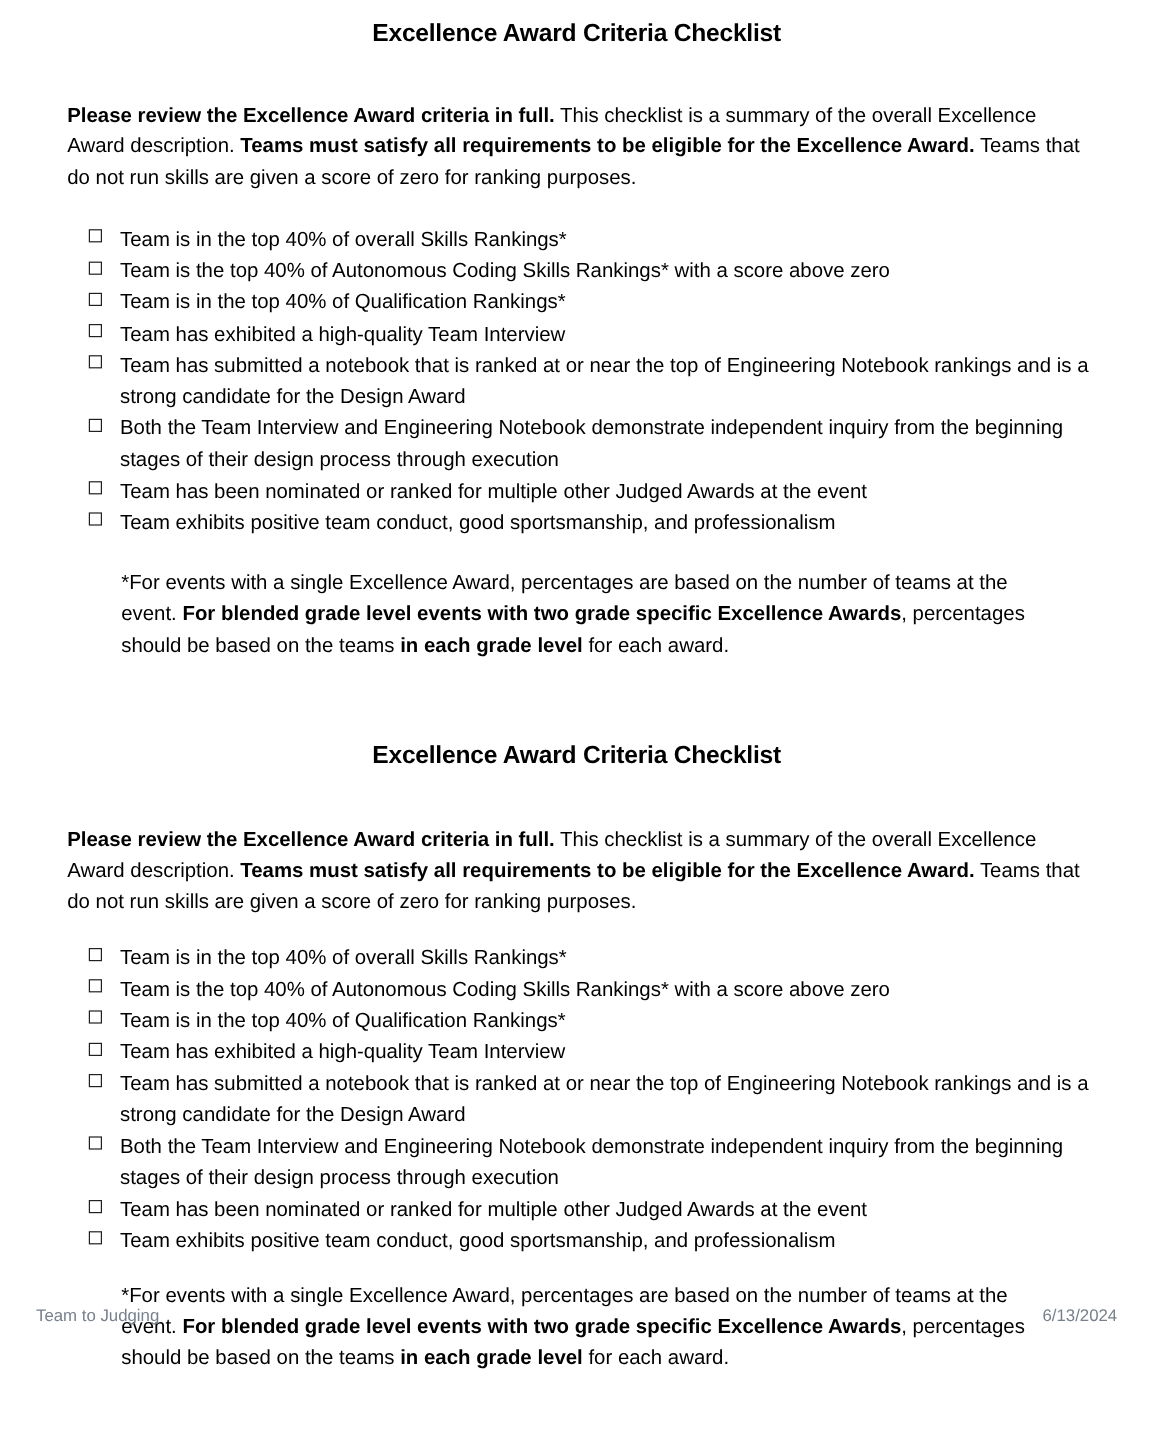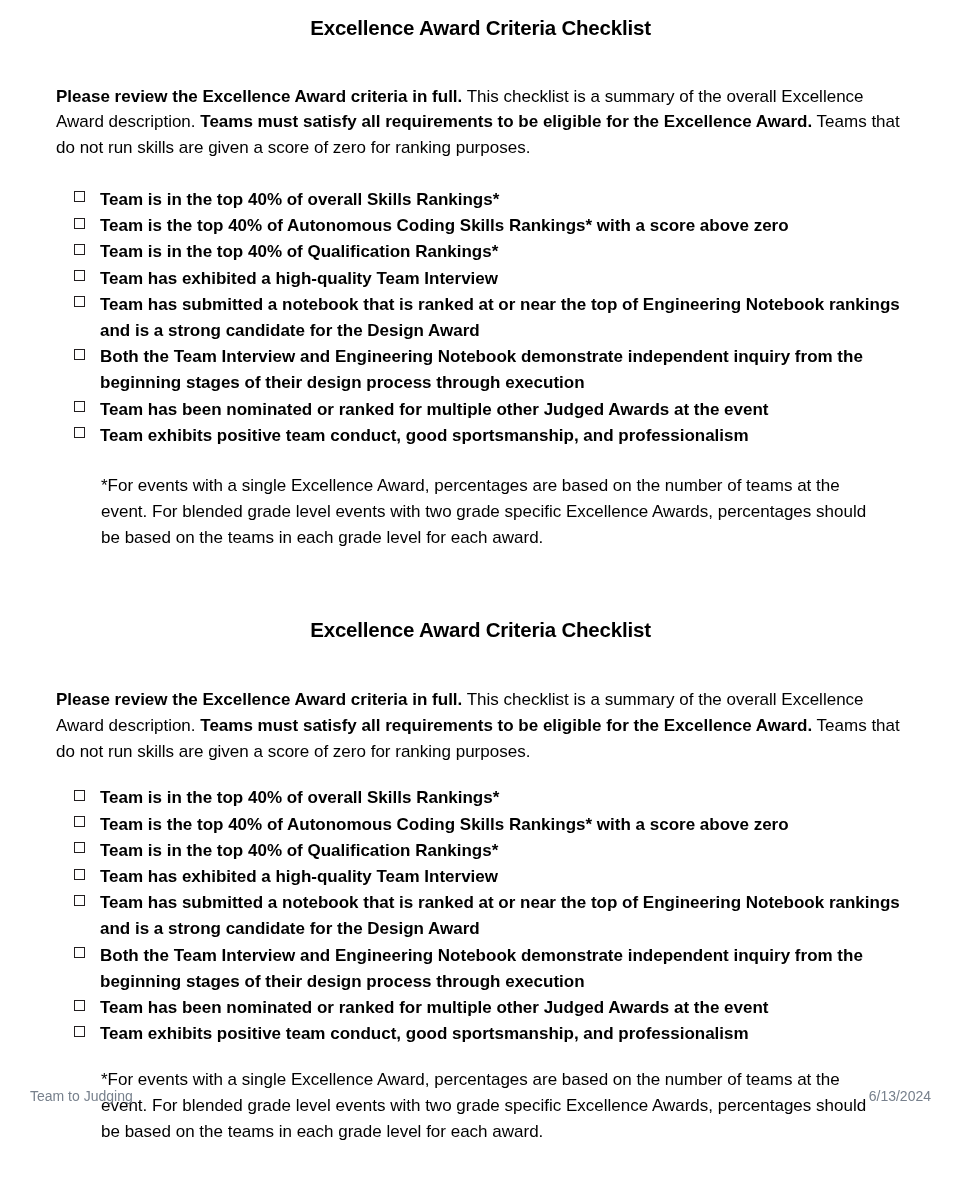--- a/index.html
+++ b/index.html
@@ -71,21 +71,21 @@
   }
 
   .footnote {
     font-size: 17px;
     line-height: 25.8px;
     margin: 0;
     padding-left: 58px;
     padding-right: 32px;
   }
 
-  .footnote b { font-weight: normal; }
+  .footnote b { font-weight: bold; }
 
   .footer {
     position: absolute;
     left: 30px;
     right: 30px;
     bottom: 24px;
     display: flex;
     justify-content: space-between;
     align-items: baseline;
     font-size: 14px;
@@ -97,21 +97,21 @@
   #section-1 .intro { margin-top: 43px; }
   #section-1 ul.criteria { margin-top: 26px; }
   #section-1 .footnote { margin-top: 24px; }
 
   #section-2 { padding-top: 68px; }
   #section-2 .intro { margin-top: 44px; }
   #section-2 ul.criteria { margin-top: 21px; }
   #section-2 .footnote { margin-top: 20px; }
 
   .intro-wrap { max-width: 893px; }
-  .list-wrap { max-width: 924px; font-weight: bold; }
+  .list-wrap { max-width: 924px; }
 </style>
 </head>
 <body>
 
 <div class="page">
 
   <div class="section" id="section-1">
 
     <div class="section-title">Excellence Award Criteria Checklist</div>
 

